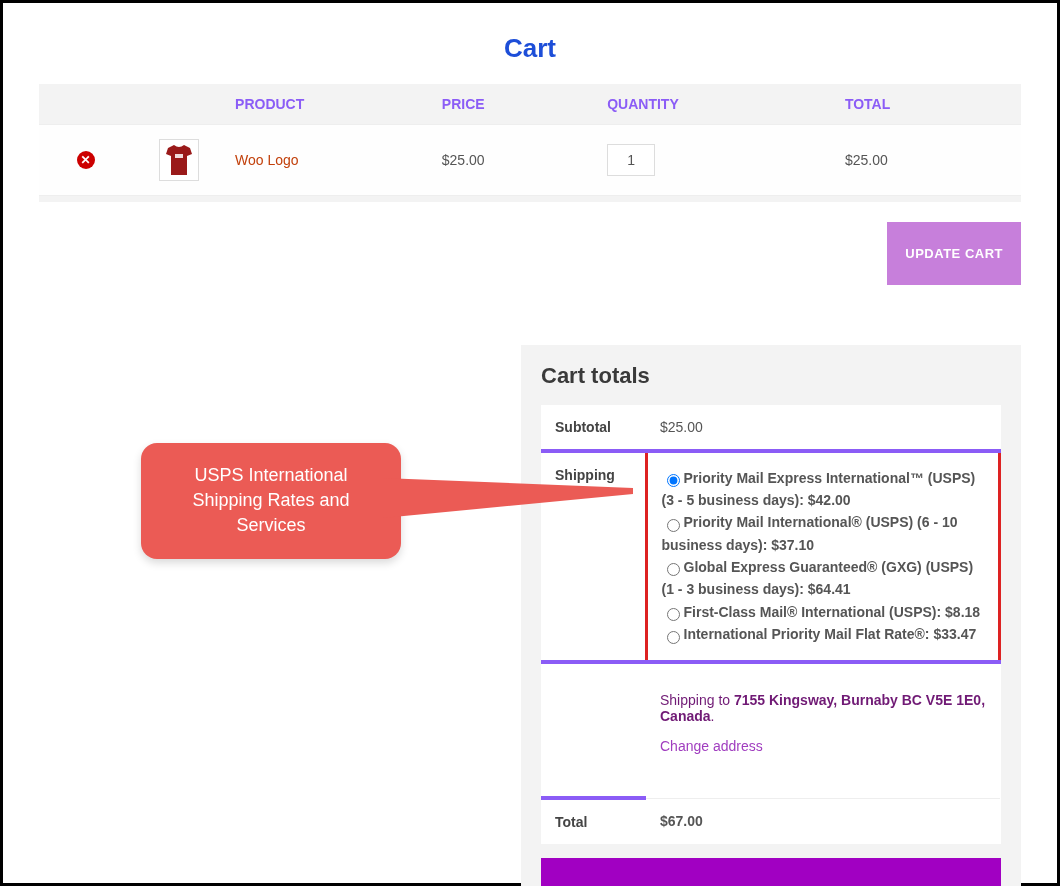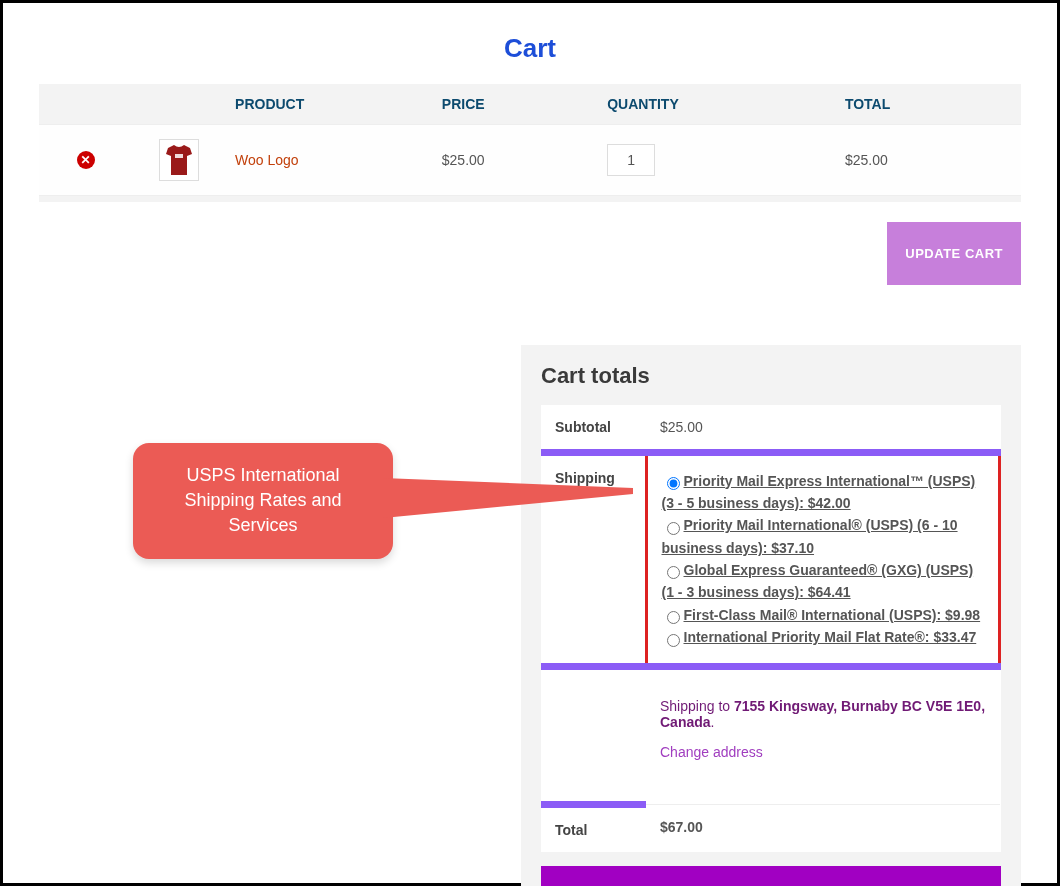--- a/index.html
+++ b/index.html
@@ -23,21 +23,21 @@
     font-weight: 600;
     margin: 0 0 20px 0;
   }
   table.cart {
     width: 100%;
     border-collapse: collapse;
     background: #f7f7f7;
   }
   table.cart thead th {
     background: #f3f3f3;
-    color: #0c4a6e;
+    color: #8b5cf6;
     font-weight: 700;
     font-size: 14px;
     text-align: left;
     padding: 12px 10px;
   }
   table.cart td {
     background: #fefefe;
     padding: 14px 10px;
     font-size: 14px;
     color: #555;
@@ -115,21 +115,21 @@
     width: 100%;
     background: #fff;
     border-collapse: collapse;
   }
   table.totals th, table.totals td {
     padding: 14px 14px;
     font-size: 14px;
     color: #555;
     text-align: left;
     vertical-align: top;
-    border-bottom: 7px solid #8b5cf6;
+    border-bottom: 4px solid #8b5cf6;
   }
   table.totals th { width: 105px; font-weight: 700; color: #444; }
   table.totals tr:last-child th,
   table.totals tr:last-child td { border-bottom: none; }
   .ship-list { list-style: none; padding: 0; margin: 0; }
   .ship-list li { font-size: 14px; color: #555; line-height: 1.6; font-weight: 600; }
   .ship-list li input[type=radio] { margin-right: 4px; vertical-align: middle; }
   .ship-to { margin-top: 14px; font-size: 14px; color: #701a75; }
   .ship-to .addr { font-weight: 700; }
   .change-addr { display: inline-block; margin-top: 14px; color: #a03dbf; text-decoration: none; font-size: 14px; }
@@ -149,41 +149,40 @@
     padding: 24px 0;
     margin-top: 14px;
     border: none;
     cursor: pointer;
   }
   .arrow { font-size: 16px; }
 
   
   .callout {
     position: absolute;
-    left: 130px;
+    left: 138px;
     top: 440px;
     width: 260px;
     background: #eb5b55;
     color: #fff;
     font-size: 18px;
     line-height: 1.4;
     text-align: center;
     padding: 20px 22px;
     border-radius: 16px;
     box-shadow: 0 4px 8px rgba(0,0,0,0.15);
   }
   .callout-pointer {
     position: absolute;
     left: 380px;
     top: 455px;
     pointer-events: none;
   }
   .redbox {
     border: 3px solid #d22;
-    text-decoration: underline;
   }
 </style>
 </head>
 <body>
 
 <div class="frame">
   <h1 class="page-title">Cart</h1>
 
   <table class="cart">
     <thead>
@@ -238,21 +237,21 @@
         <th>Subtotal</th>
         <td>$25.00</td>
       </tr>
       <tr>
         <th>Shipping</th>
         <td class="redbox">
           <ul class="ship-list" id="ship-list">
                 <li><input type="radio" name="shipopt" checked="" style=""><span>Priority Mail Express International™ (USPS) (3 - 5 business days): $42.00</span></li>
                 <li><input type="radio" name="shipopt" style=""><span>Priority Mail International® (USPS) (6 - 10 business days): $37.10</span></li>
                 <li><input type="radio" name="shipopt" style=""><span>Global Express Guaranteed® (GXG) (USPS) (1 - 3 business days): $64.41</span></li>
-                <li><input type="radio" name="shipopt" style=""><span>First-Class Mail® International (USPS): $9.98</span></li>
+                <li><input type="radio" name="shipopt" style=""><span>First-Class Mail® International (USPS): $8.18</span></li>
                 <li><input type="radio" name="shipopt" style=""><span>International Priority Mail Flat Rate®: $33.47</span></li>
               </ul>
         </td>
       </tr>
       <tr>
         <th></th>
         <td style="border-bottom:1px solid #eee">
           <div class="ship-to">
             <span>Shipping to </span><span class="addr">7155 Kingsway, Burnaby BC  V5E 1E0, Canada</span><span>.</span>
           </div>

